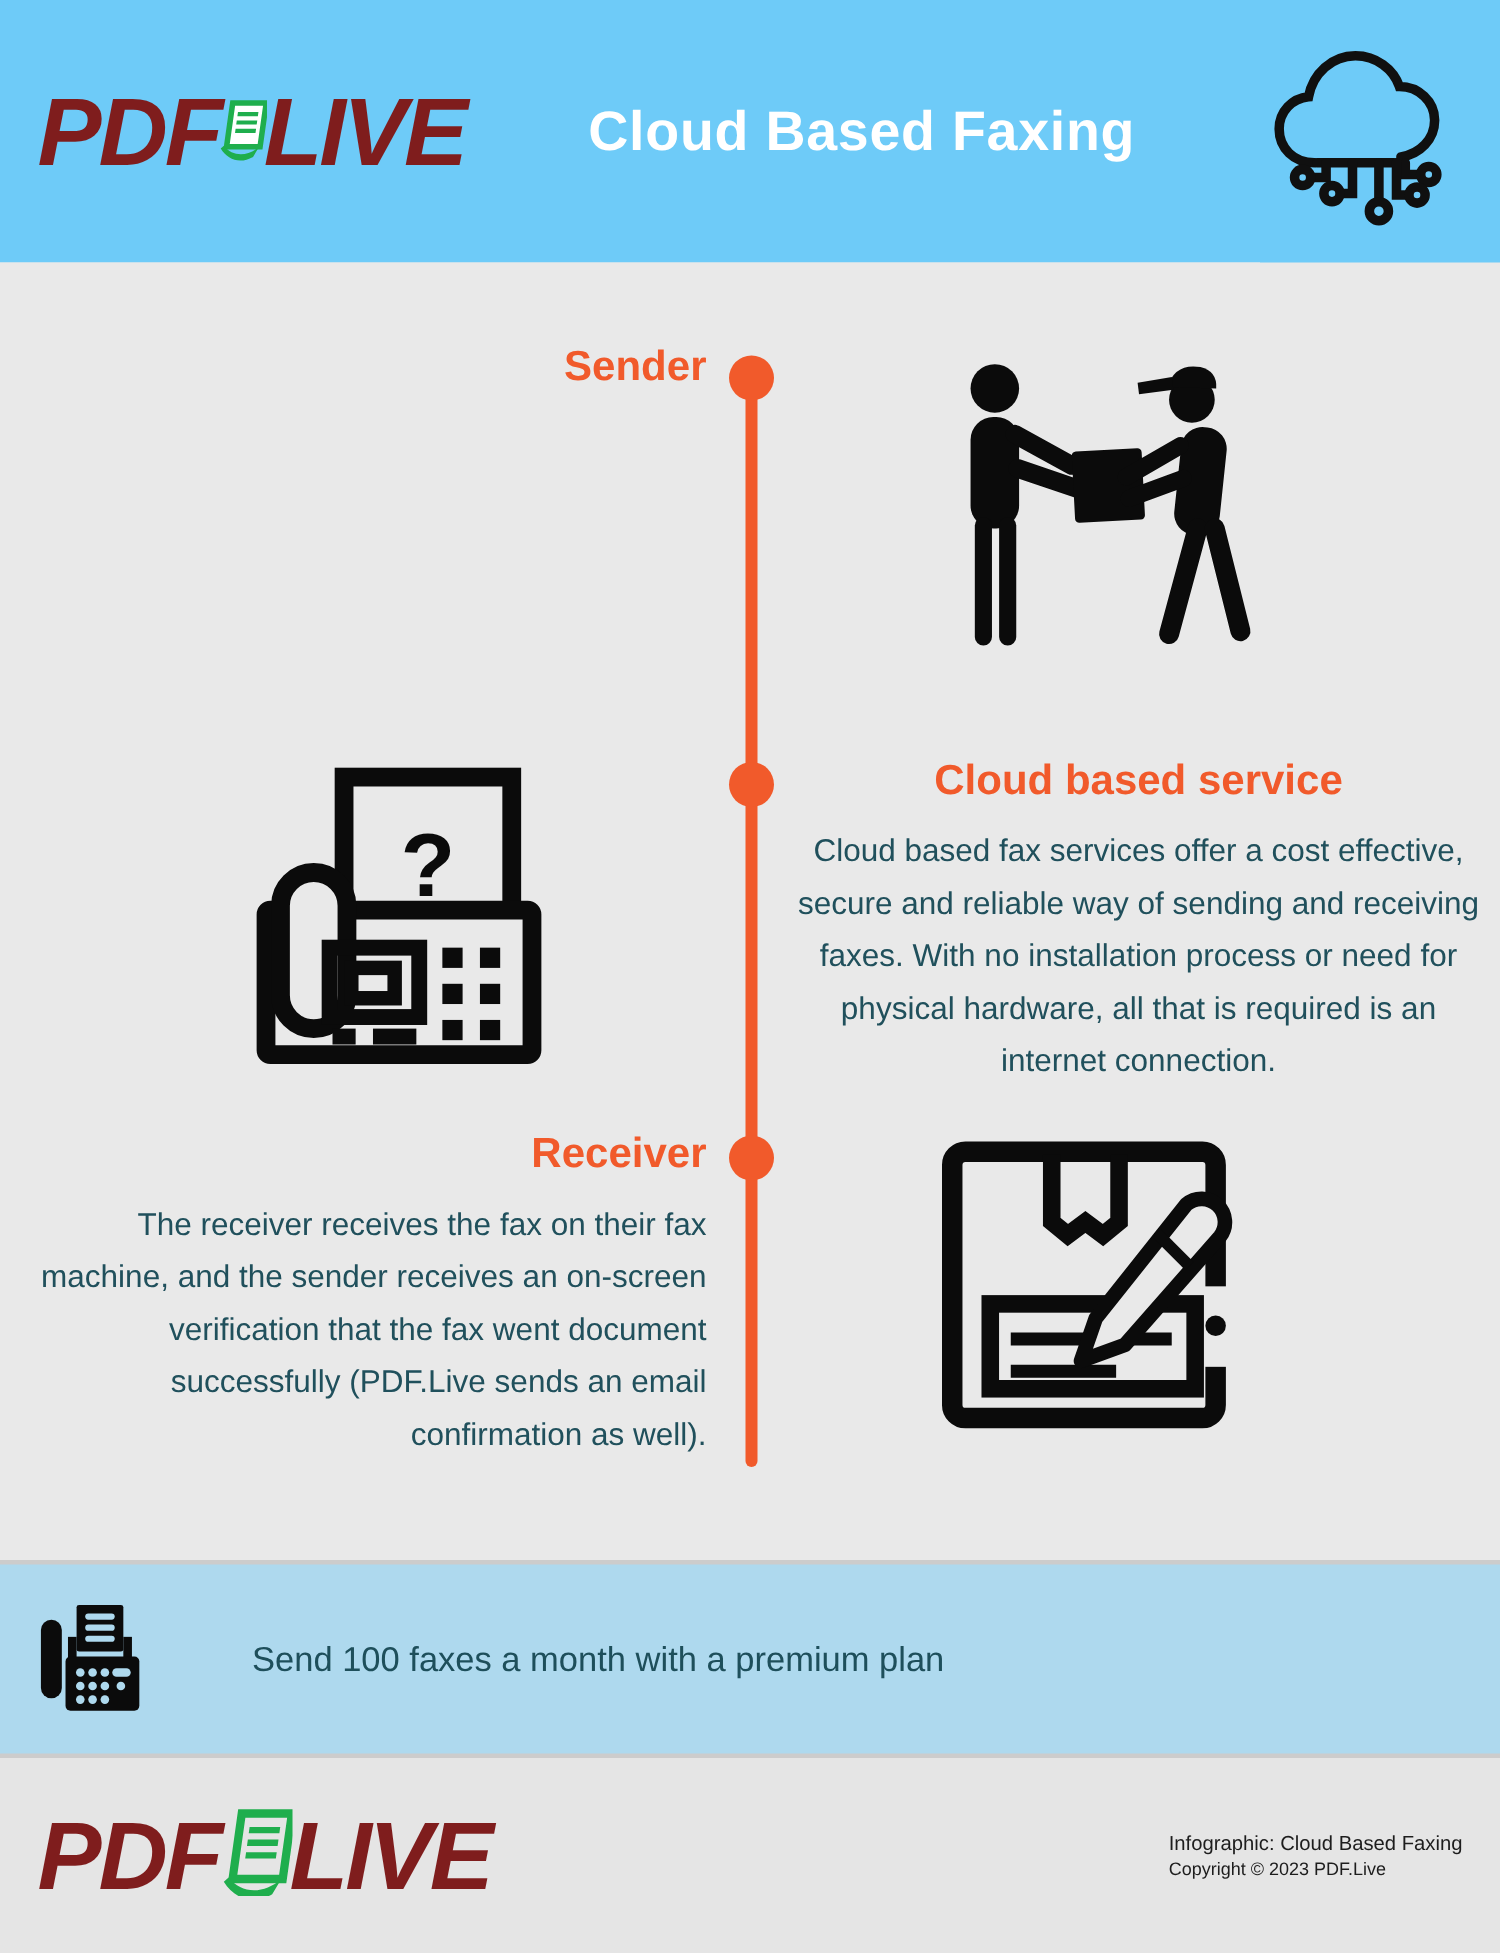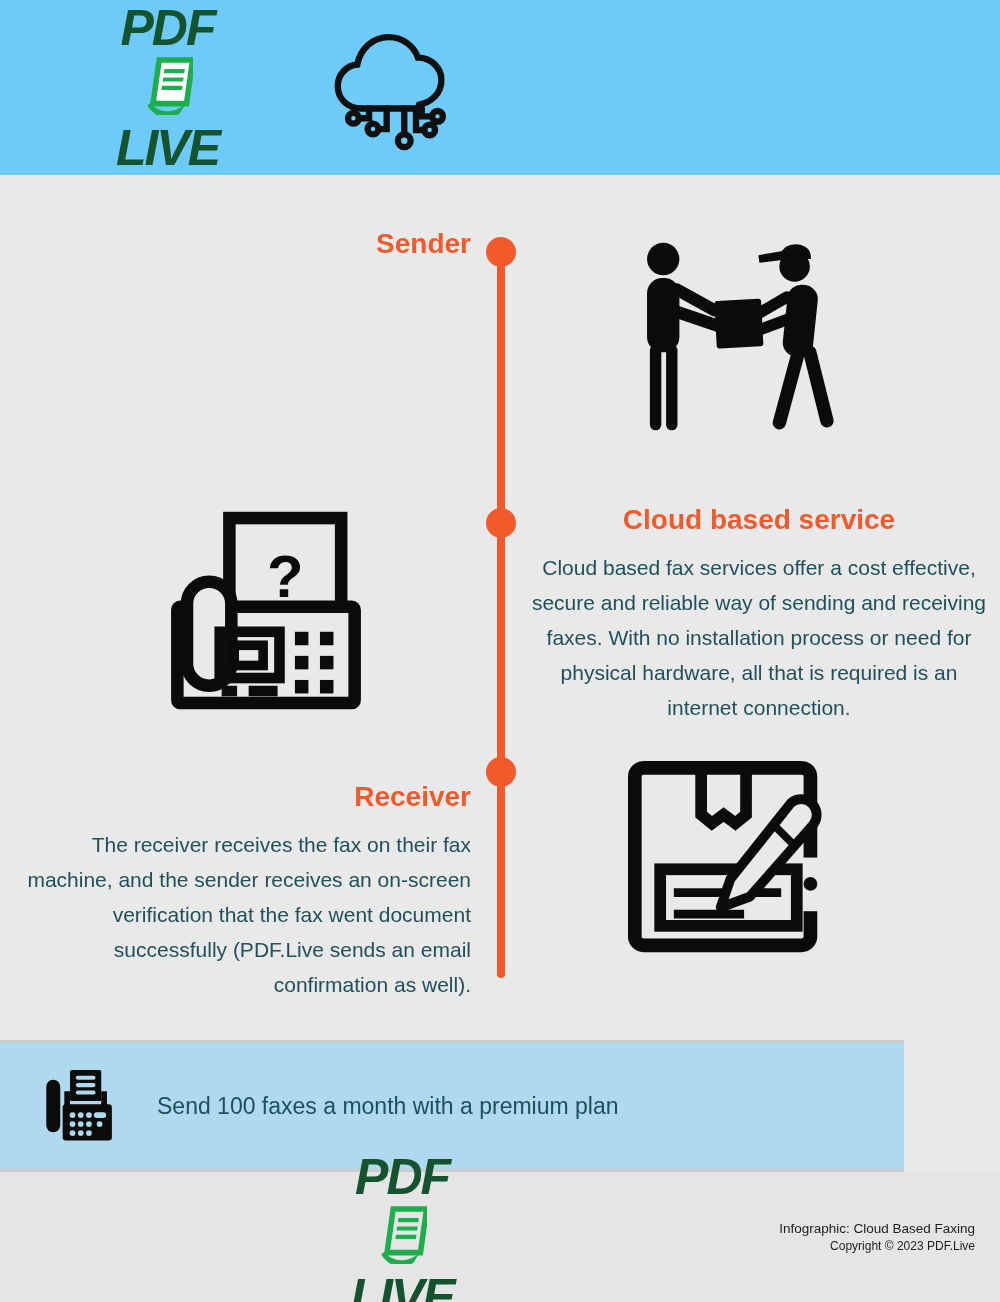--- a/index.html
+++ b/index.html
@@ -4,21 +4,21 @@
 <style>
   * { margin:0; padding:0; box-sizing:border-box; }
   html,body { width:1000px; }
   body { font-family:"Liberation Sans","DejaVu Sans",sans-serif; background:#e9e9e9; }
   #page { position:relative; width:1000px; height:1302px; overflow:hidden; background:#e9e9e9; }
 
   
   .header { position:absolute; top:0; left:0; width:1000px; height:175px;
             background:#6ecbf8; display:flex; align-items:center; padding:0 25px; }
   .logo { display:flex; align-items:center; font-style:italic; font-weight:bold;
-          font-size:50px; letter-spacing:-2px; color:#14532d; white-space:nowrap;flex-direction:column; }
+          font-size:64px; letter-spacing:-2px; color:#7f1d1d; white-space:nowrap; }
   .logo svg { margin:0 -2px 4px -4px; }
   .header .logo-wrap { width:285px; }
   .header-title { flex:1; text-align:center; color:#ffffff; font-weight:bold;
                   font-size:37px; letter-spacing:0.5px; padding-left:14px; }
   .cloud-wrap { width:150px; display:flex; justify-content:flex-end; }
 
   
   .main { position:absolute; top:175px; left:0; width:840px; height:865px; background:#e9e9e9; }
   .tline { position:absolute; left:497px; top:77px; width:8px; height:726px;
            background:#f15a2b; border-radius:4px; }
@@ -26,38 +26,38 @@
           background:#f15a2b; }
   .dot-1 { top:62px; } .dot-2 { top:333px; } .dot-3 { top:582px; }
 
   .step-heading { font-size:28px; font-weight:bold; color:#f15a2b; line-height:34px; }
   .step-body { font-size:21px; line-height:35px; color:#20505c; margin-top:13px; }
 
   .block-left  { position:absolute; left:27px; width:444px; text-align:right; }
   .block-right { position:absolute; left:530px; width:458px; text-align:center; }
   .sender-block   { top:52px; }
   .service-block  { top:328px; }
-  .receiver-block { top:577px;margin-top:28px; }
+  .receiver-block { top:577px; }
 
   .icon-abs { position:absolute; }
   .handover-pos { left:608px; top:55px; }
   .faxmachine-pos { left:160px; top:335px; }
   .signbox-pos { left:625px; top:585px; }
 
   
-  .banner { position:absolute; top:1040px; left:0; width:904px; height:132px;
+  .banner { position:absolute; top:1040px; left:0; width:1000px; height:132px;
             background:#aed9ee; border-top:3px solid #cccccc; border-bottom:3px solid #cccccc;
-            display:flex; align-items:center; padding:0 43px; }
+            display:flex; align-items:center; padding:0 24px;gap:30px; }
   .banner-text { font-size:23px; color:#1e4f5b; margin-left:32px; }
 
   
   .footer { position:absolute; top:1172px; left:0; width:1000px; height:130px;
             background:#e5e5e5; display:flex; align-items:center; padding:0 25px; }
   .footer .logo-wrap { flex:1; }
-  .footer-meta { text-align:right; color:#1d1d1d; }
+  .footer-meta { color:#1d1d1d; }
   .footer-meta .line1 { font-size:13.5px; margin-bottom:3px; }
   .footer-meta .line2 { font-size:12px; }
 </style>
 </head>
 <body>
 
 <div id="page">
 
   <div class="header">
     <div class="logo-wrap">
@@ -66,20 +66,21 @@
           <svg width="52" height="58" viewBox="0 0 56 62">
             <g transform="skewX(-8) translate(8,0)">
               <rect x="12" y="3" width="36" height="47" fill="#ffffff" stroke="#1fae4d" stroke-width="6"></rect>
               <path d="M19 15 H41 M19 24 H41 M19 33 H41" stroke="#1fae4d" stroke-width="4.5" fill="none"></path>
               <path d="M9 49 C20 61 36 61 47 50 L42 61 C29 69 15 64 6 52 Z" fill="#1fae4d"></path>
             </g>
           </svg>
           <span>LIVE</span>
       </div>
     </div>
+    <div class="header-title">Cloud Based Faxing</div>
     <div class="cloud-wrap">
       <svg width="132" height="135" viewBox="0 0 135 135" fill="none" stroke="#101010" stroke-width="6.5" stroke-linecap="round">
         <path d="M34 89 C20 89 10 79 10 66 C10 54 19 45 30 44 C33 28 46 16 62 16 C76 16 88 25 92 37 C105 37 116 47 116 60 C116 73 106 83 93 85"></path>
         <path d="M88 89 H36"></path>
         <path d="M42 89 V99 H33"></path>
           <circle cx="26" cy="99" r="5.5"></circle>
         <path d="M60 89 V110 H53"></path>
           <circle cx="46" cy="110" r="5.5"></circle>
         <path d="M78 89 V115"></path>
           <circle cx="78" cy="122" r="6.5"></circle>

